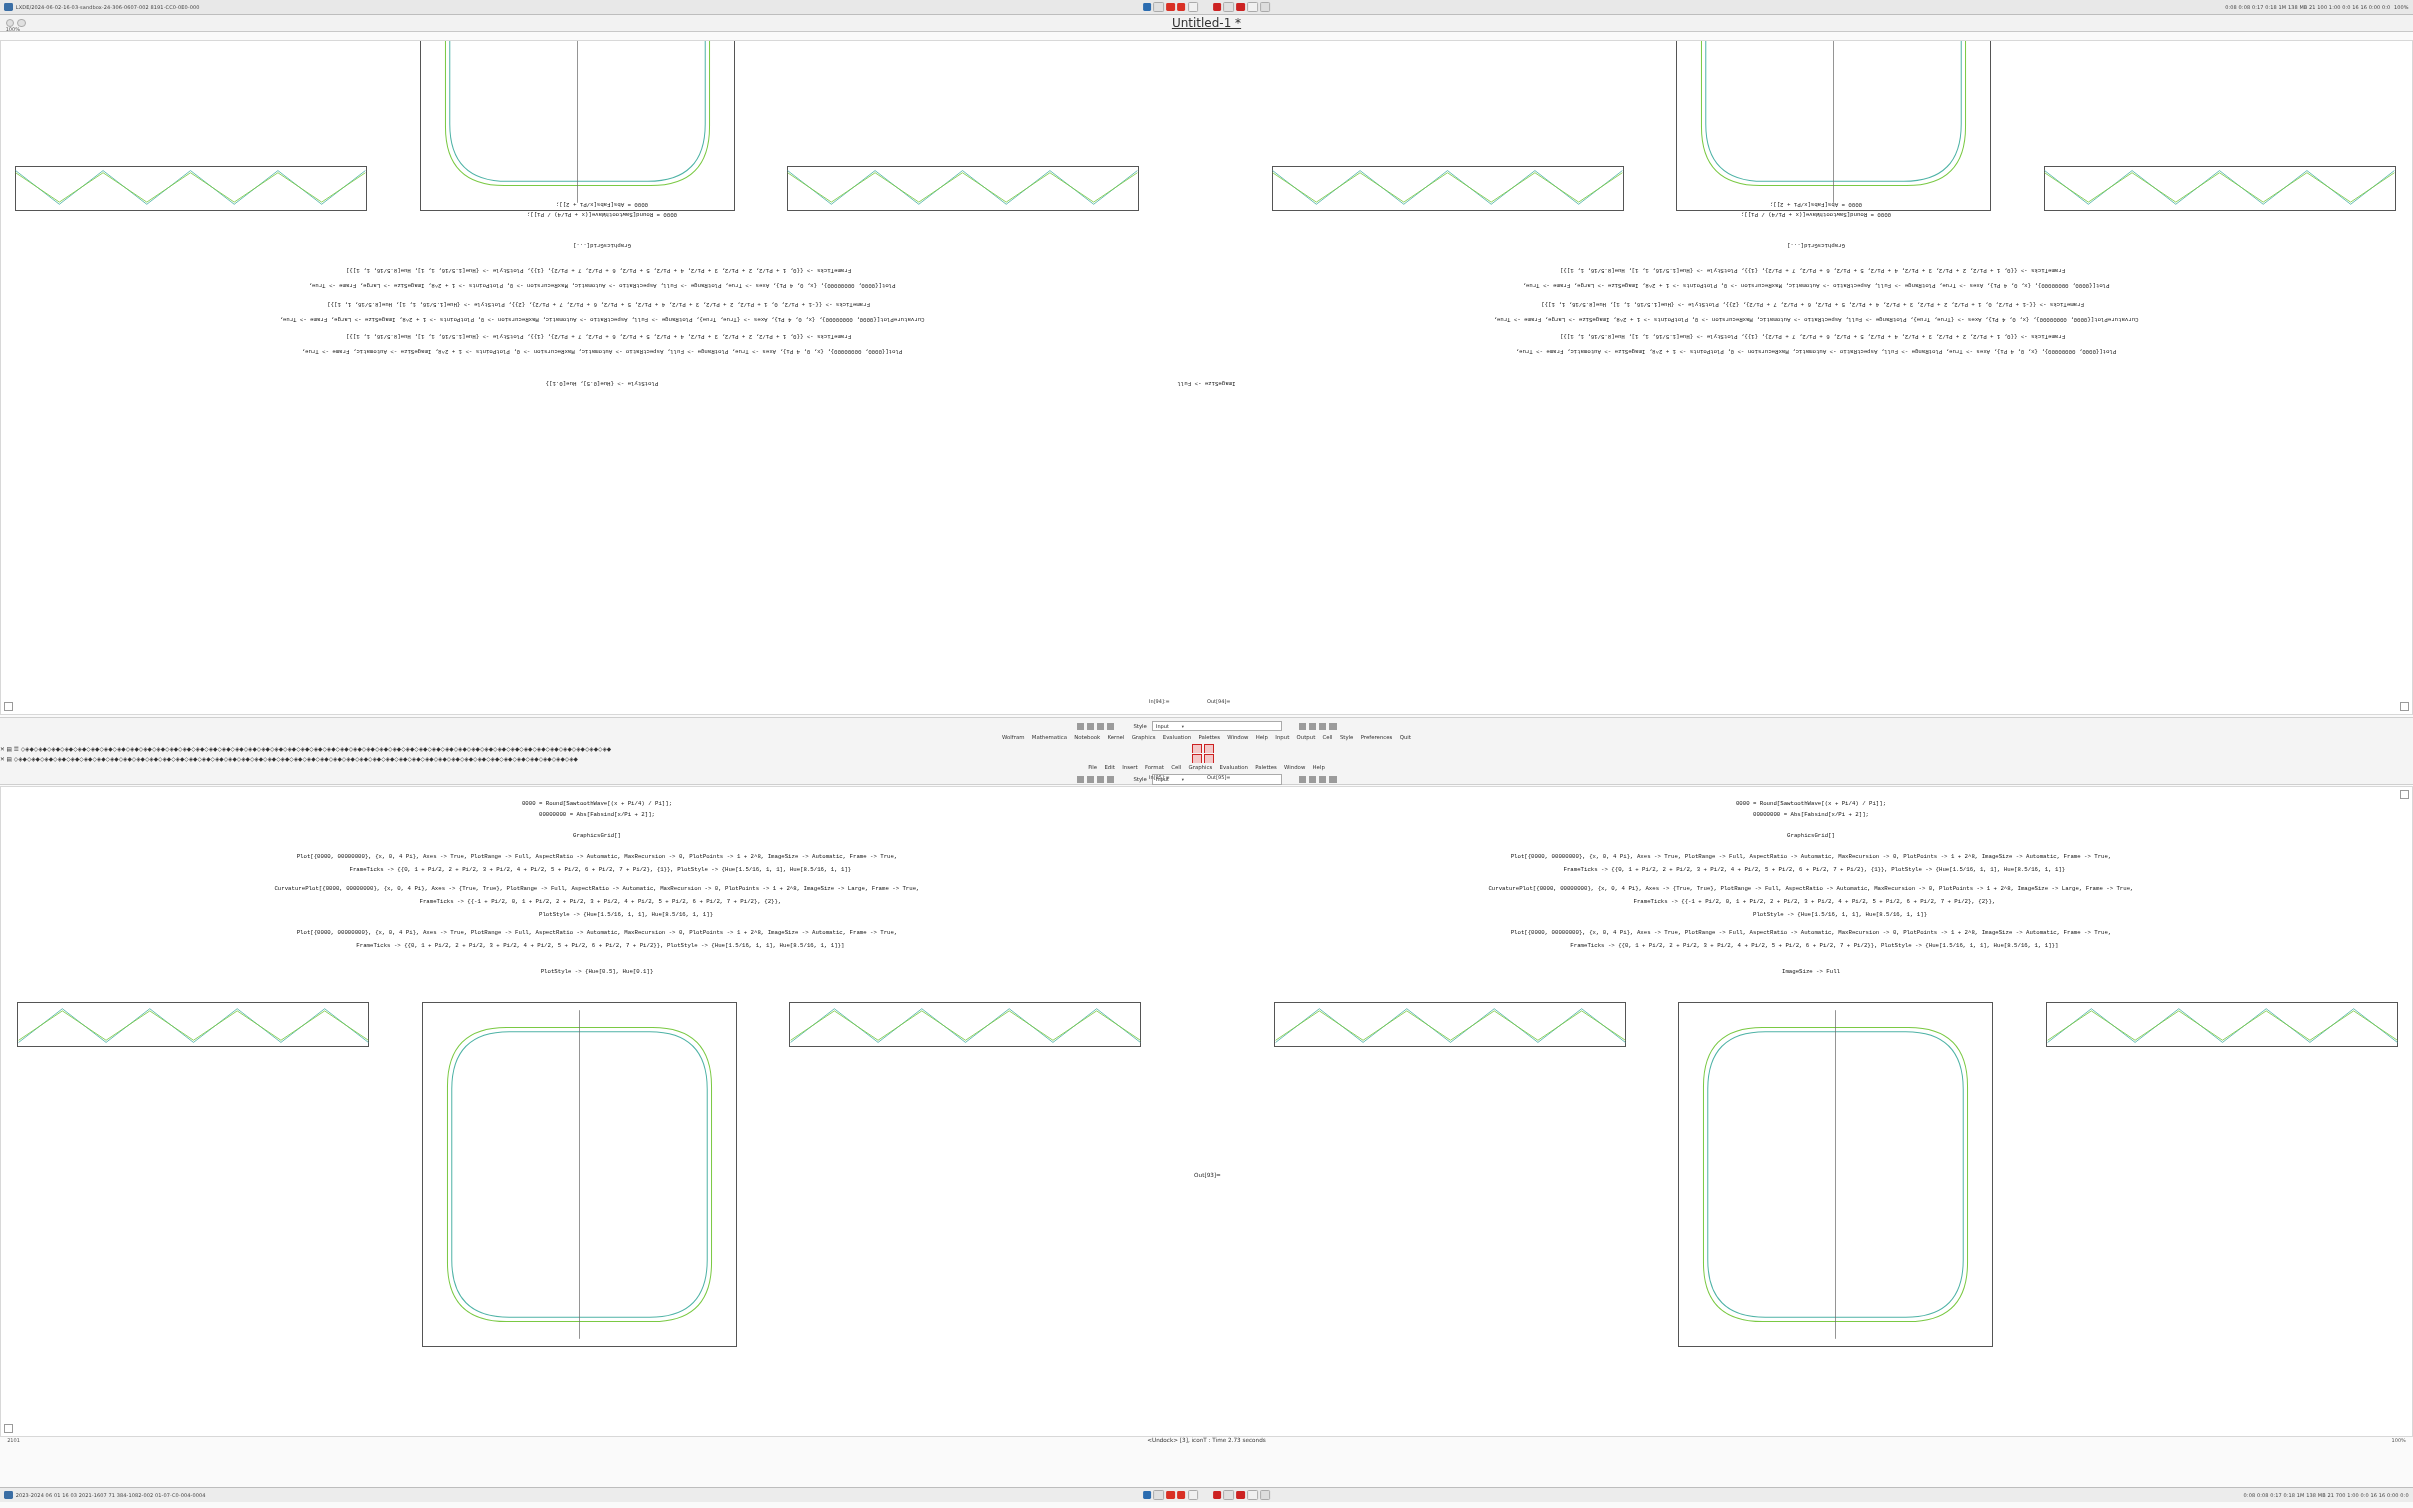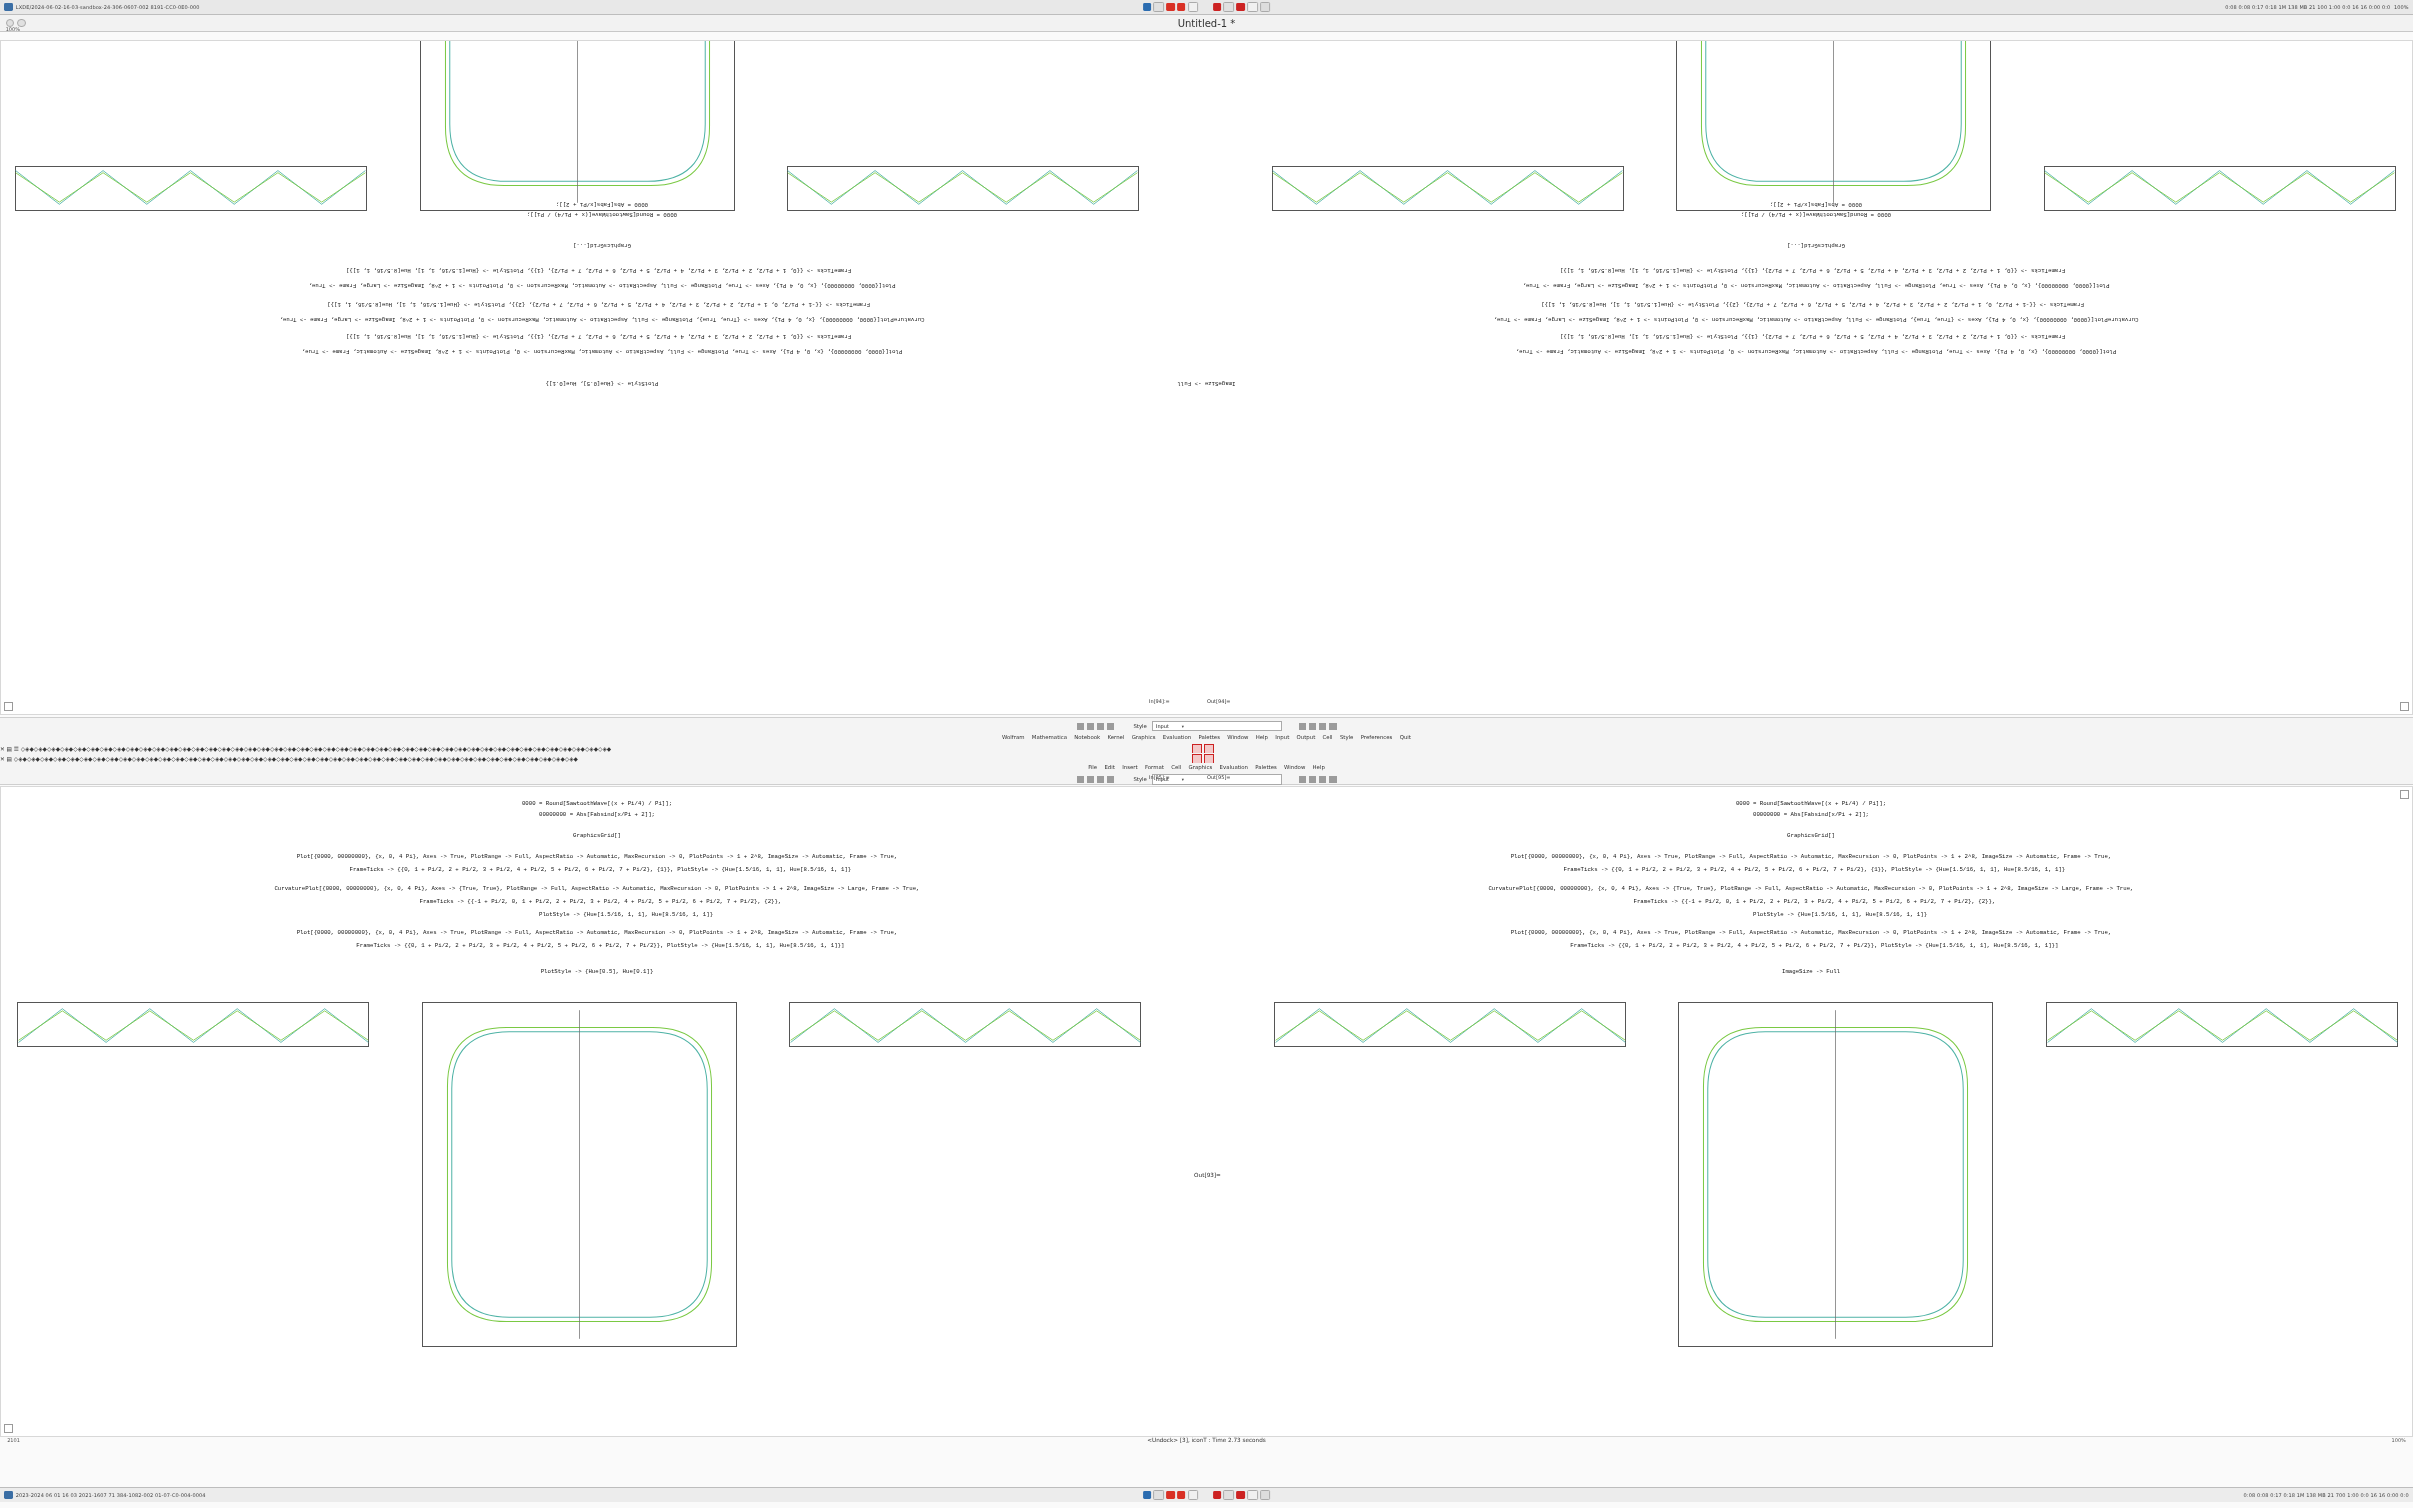--- a/index.html
+++ b/index.html
@@ -11,21 +11,21 @@
            display:flex;align-items:center;font-size:5.7px;color:#333;}
   .taskbar.bottom{border-bottom:none;border-top:0.7px solid #bdbdbd;background:#ececec;}
   .tb-left{display:flex;align-items:center;gap:2.9px;padding-left:4.3px;white-space:nowrap;}
   .tb-center{position:absolute;left:50%;transform:translateX(-50%);display:flex;align-items:center;gap:2.2px;}
   .tb-right{position:absolute;right:4.3px;display:flex;align-items:center;gap:3.6px;white-space:nowrap;}
   .tray-icon{width:8.6px;height:8.6px;border-radius:1.4px;display:inline-block;}
   .tb-text{font-size:5px;color:#444;letter-spacing:0.1px;}
 
   .titlebar{position:absolute;left:0;width:2413px;height:16px;background:#f2f2f2;border-bottom:0.7px solid #c8c8c8;
             display:flex;align-items:center;justify-content:center;}
-  .titlebar .ttl{font-size:10px;color:#333;}
+  .titlebar .ttl{font-size:12px;color:#333;text-decoration:underline;}
   .tb-dots{position:absolute;left:5.7px;display:flex;gap:2.9px;align-items:center;}
   .dot{width:6.5px;height:6.5px;border-radius:50%;}
 
   
   .pane{position:absolute;left:0;width:2413px;background:#ffffff;border:0.7px solid #d8d8d8;box-sizing:border-box;overflow:hidden;}
   .pane.top{top:40px;height:675px;}
   .pane.bottom{top:786px;height:651px;}
   .pane.flip{transform:rotate(180deg);}
 
   .cellbar{position:absolute;right:2.9px;top:2.9px;width:7.2px;height:7.2px;border:0.7px solid #9a9a9a;}

